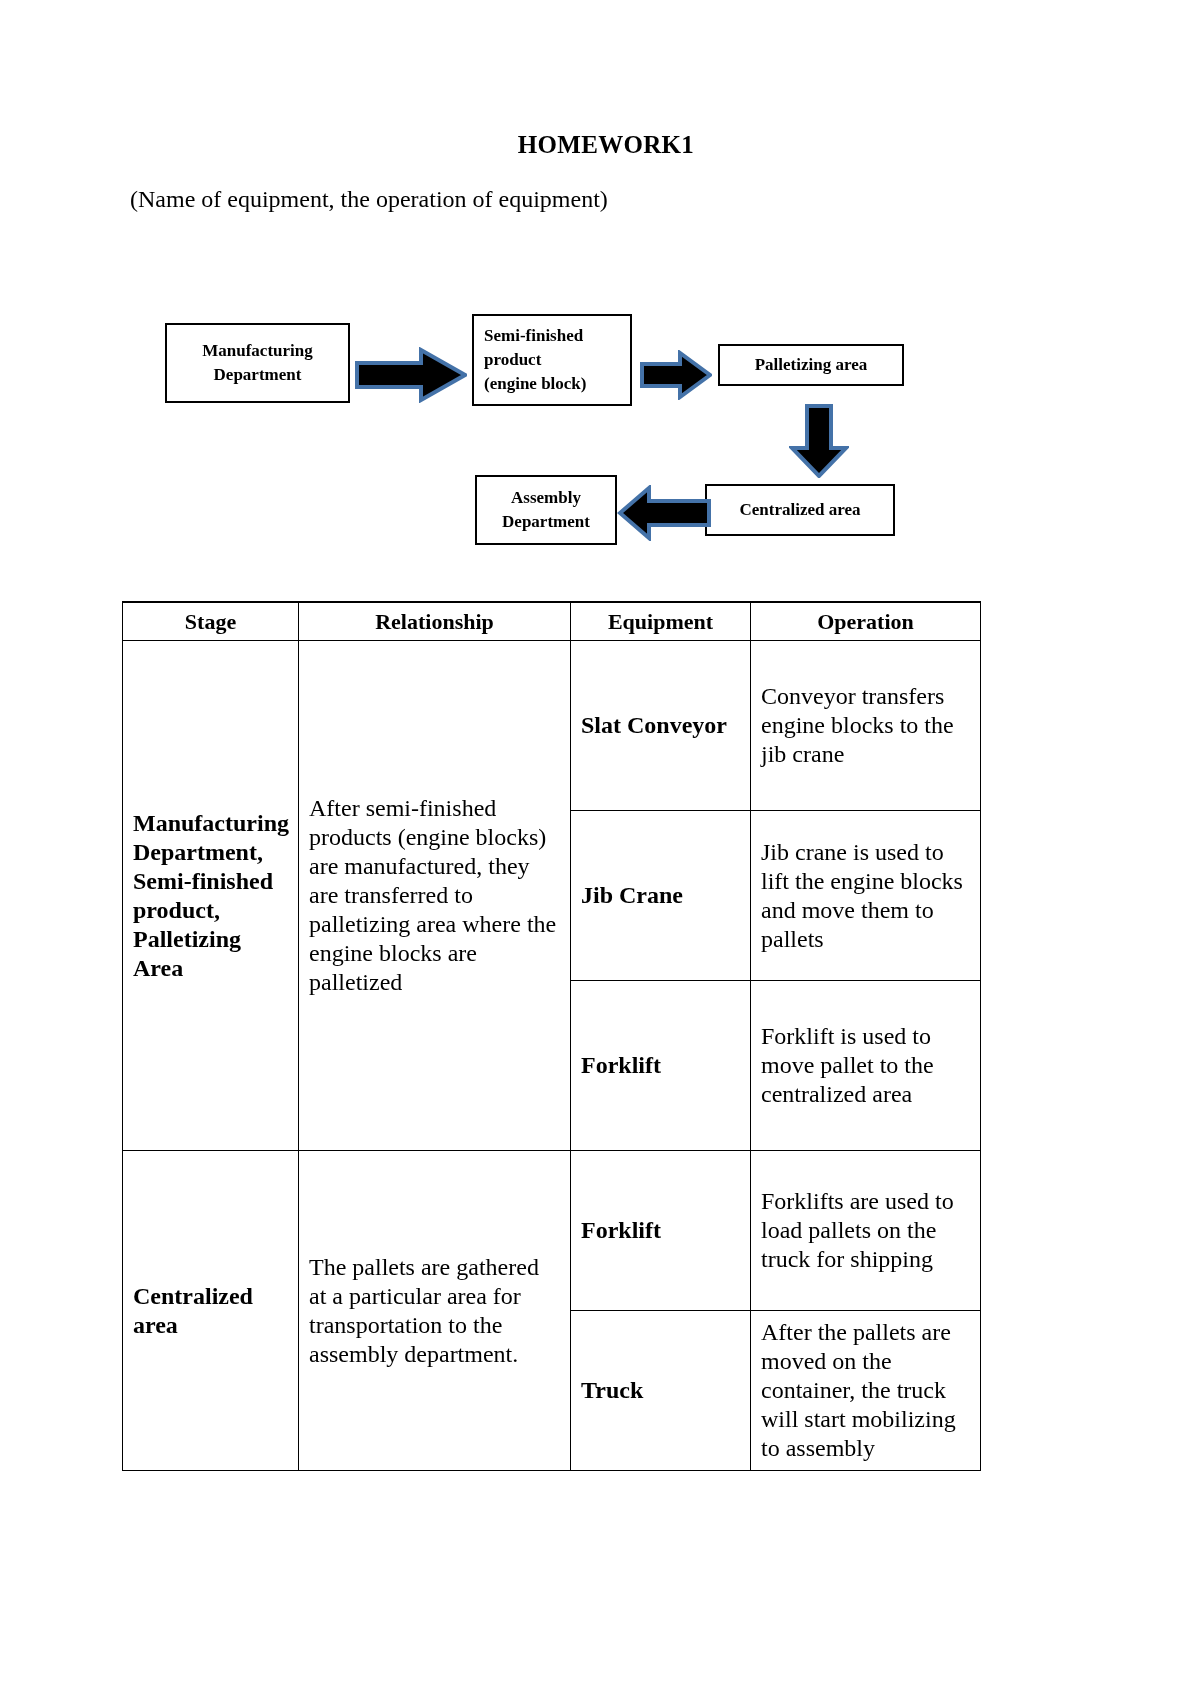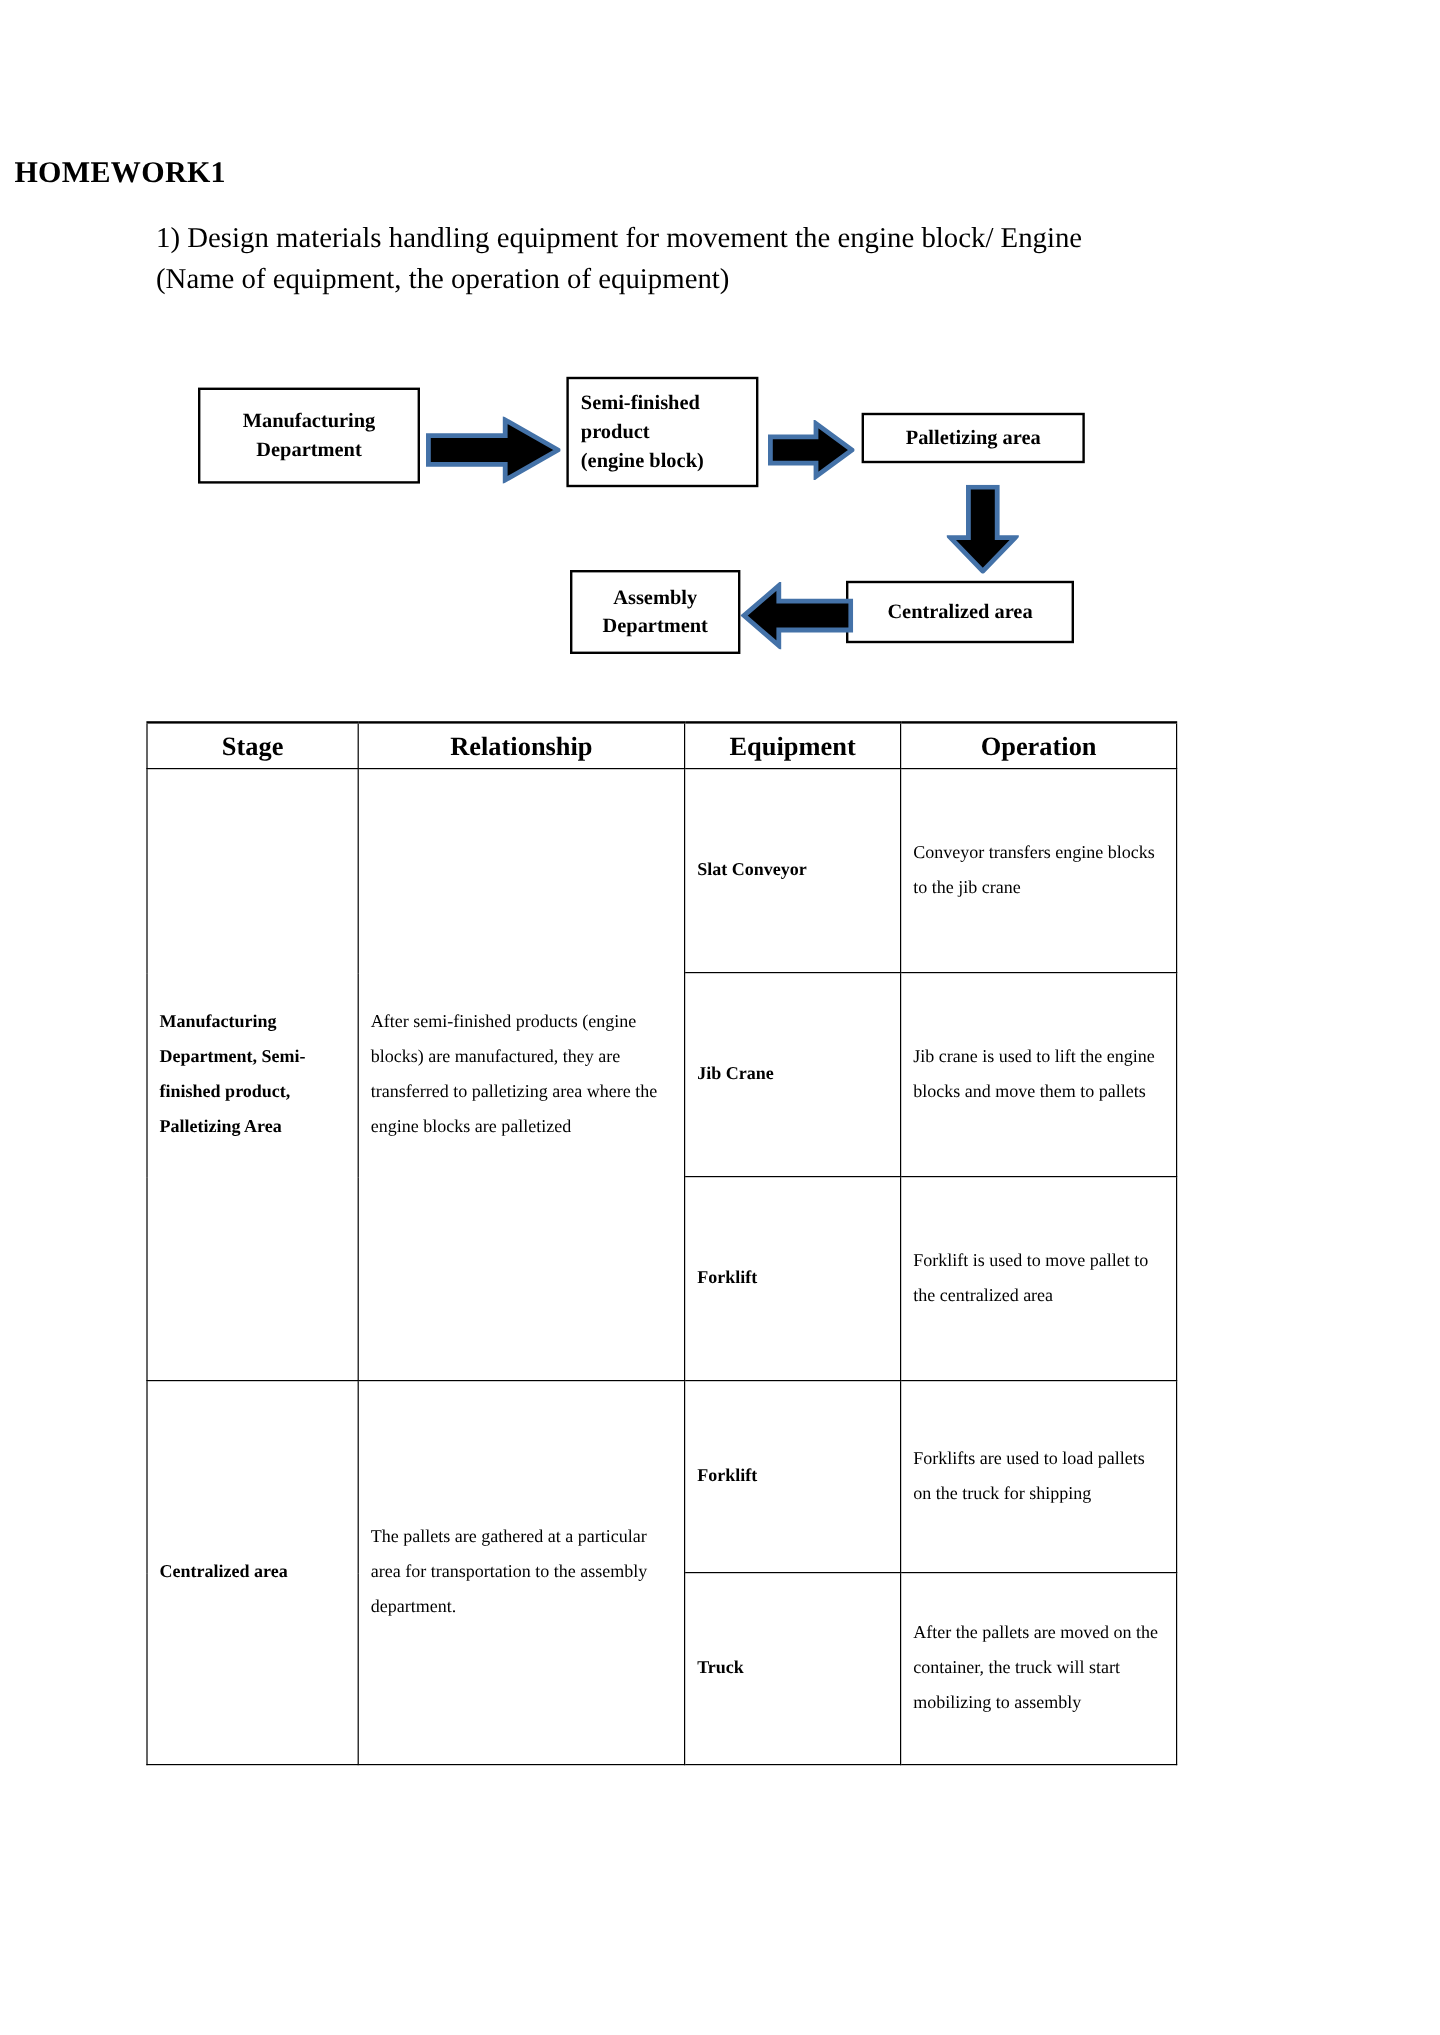--- a/index.html
+++ b/index.html
@@ -19,20 +19,21 @@
   .page {
     position: relative;
     width: 1200px;
     height: 1696px;
     padding: 0;
     box-sizing: border-box;
   }
 
   
   .title {
+    text-align: center;
     font-weight: bold;
     font-size: 25px;
     letter-spacing: 0.3px;
     margin: 0;
     position: absolute;
     top: 131px;
     left: 0;
     right: 0;
     padding-left: 12px;
   }
@@ -96,21 +97,21 @@
     width: 858px;
   }
   table.main {
     border-collapse: collapse;
     width: 858px;
     table-layout: fixed;
   }
   table.main td, table.main th {
     border: 1px solid #000;
     vertical-align: middle;
-    font-size: 15px;
+    font-size: 24px;
     line-height: 29px;
     padding: 6px 10px;
     box-sizing: border-box;
   }
   table.main thead th {
     text-align: center;
     font-weight: bold;
     font-size: 22px;
     padding: 4px 6px;
     height: 38px;
@@ -128,21 +129,20 @@
   td.op-cell      { text-align: left; }
 </style>
 </head>
 <body>
 
 <div class="page">
 
   <div class="title">HOMEWORK1</div>
 
   <div class="intro">
-    <p>1) Design materials handling equipment for movement the engine block/ Engine</p>
     <p>(Name of equipment, the operation of equipment)</p>
   </div>
 
   <div class="diagram">
 
     <div class="dbox center" id="box-manufacturing">
       <div class="dbox-inner">
         <div>Manufacturing</div>
         <div>Department</div>
       </div>

